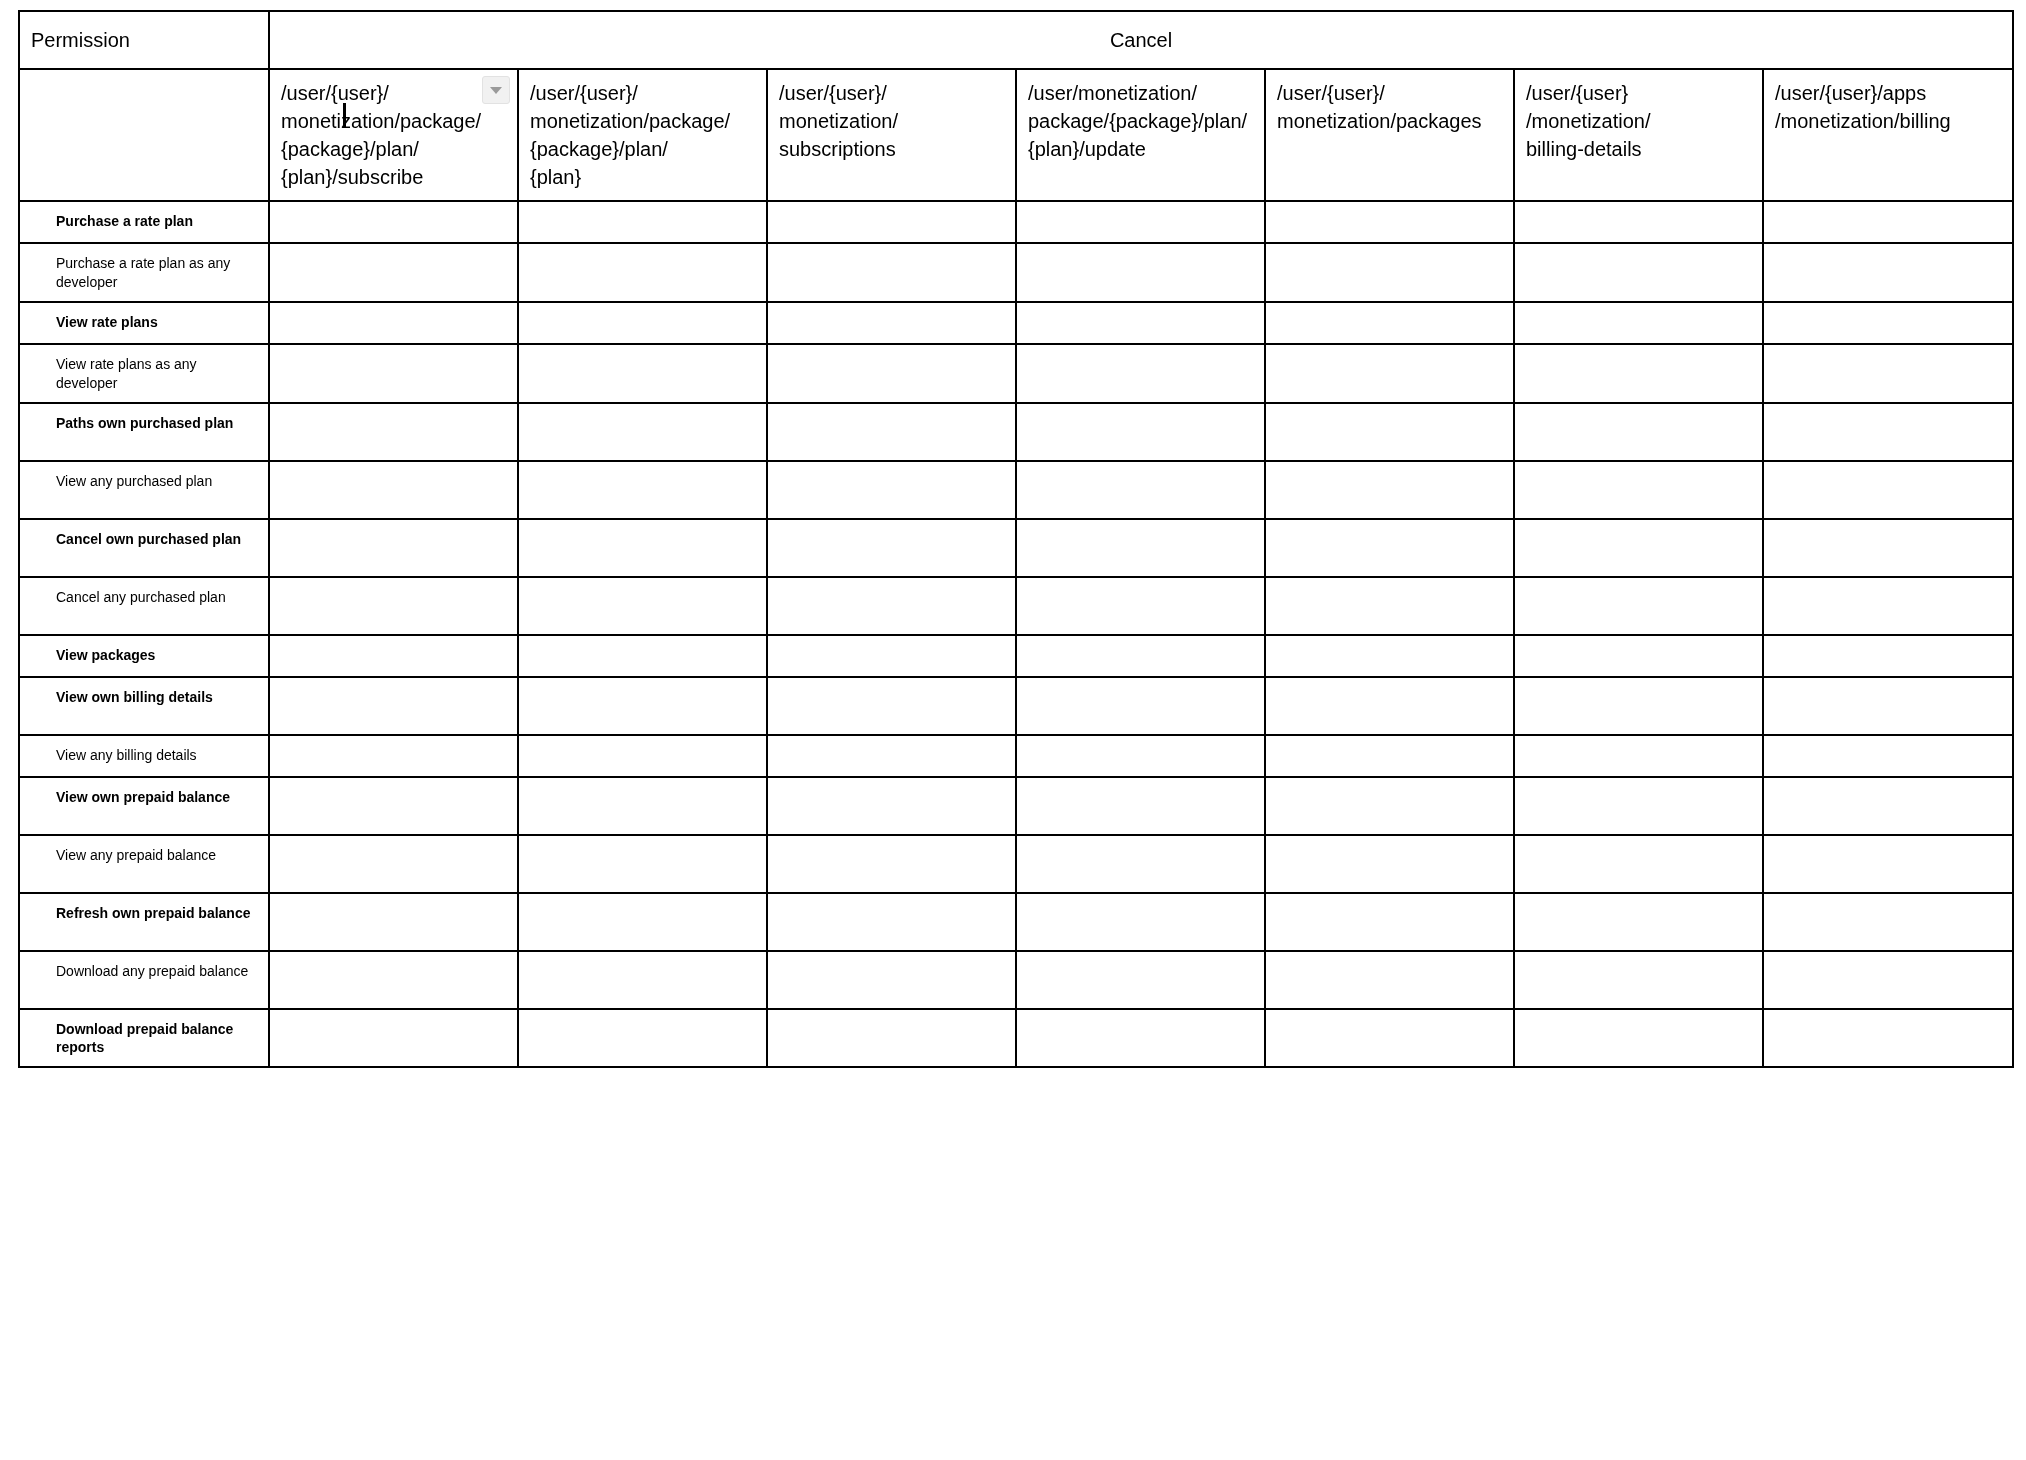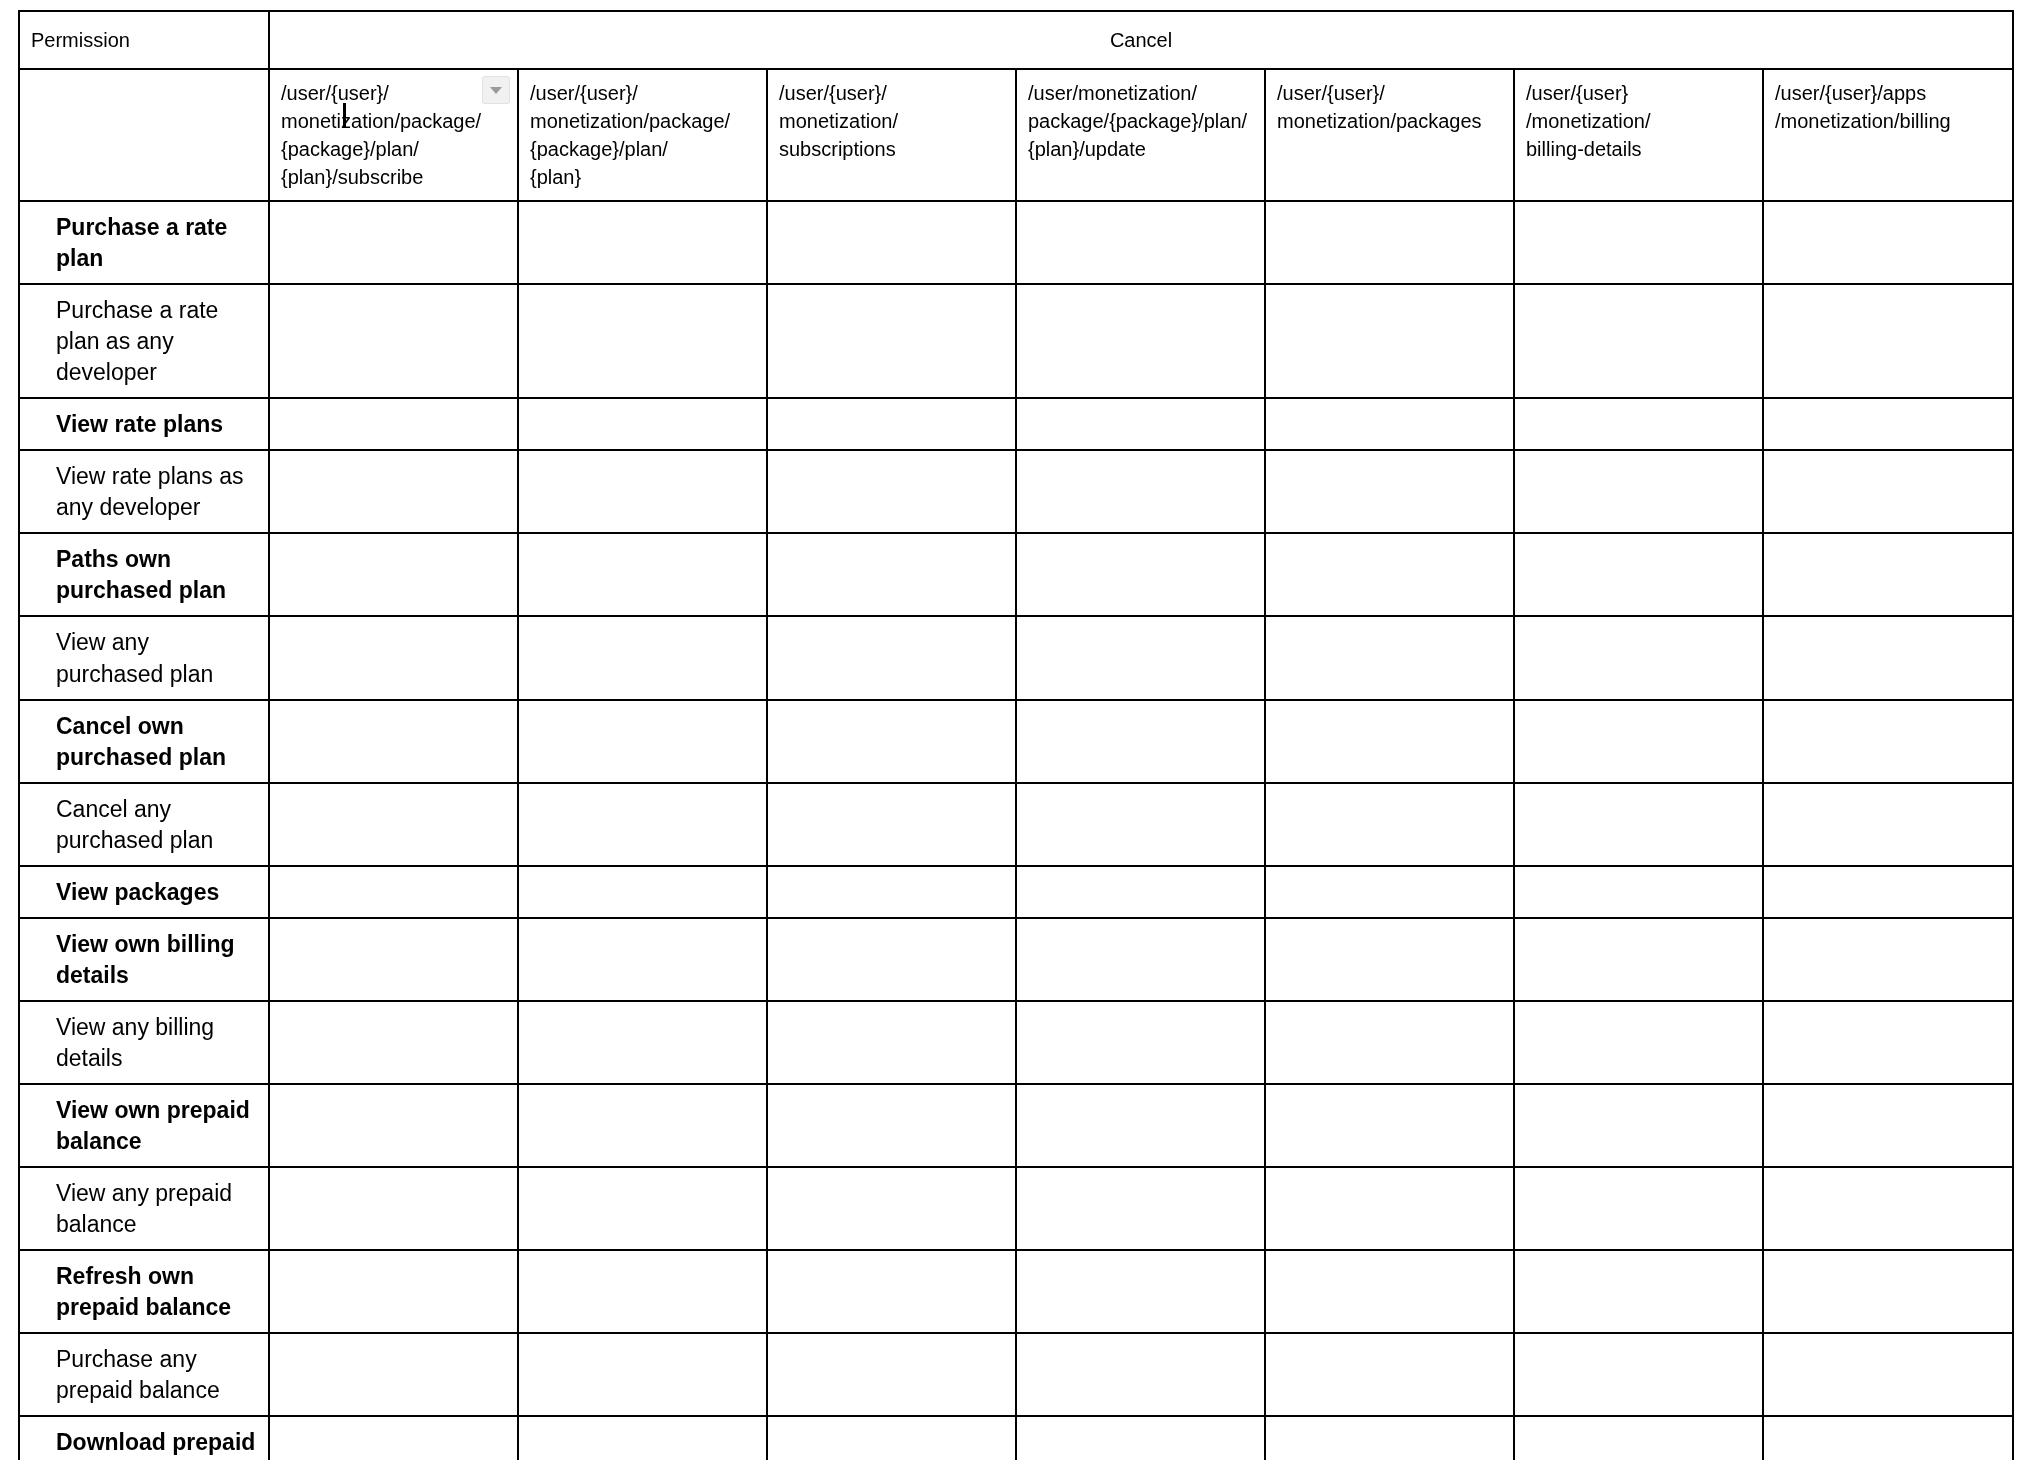--- a/index.html
+++ b/index.html
@@ -107,21 +107,21 @@
     width: 0;
     height: 0;
     border-left: 6px solid transparent;
     border-right: 6px solid transparent;
     border-top: 7px solid #9a9a9a;
   }
 
   
   tr.body-row td.perm {
     vertical-align: top;
-    font-size: 23px;
+    font-size: 14px;
     line-height: 1.35;
     padding-top: 10px;
     padding-left: 36px;
   }
   td.perm.bold { font-weight: bold; }
 
   td.mark { background: #cccccc; }
   td.nomark { background: #ffffff; }
 
   
@@ -340,21 +340,21 @@
           <td class="perm bold">Refresh own prepaid balance</td>
           <td class="nomark"></td>
           <td class="nomark"></td>
           <td class="nomark"></td>
           <td class="nomark"></td>
           <td class="nomark"></td>
           <td class="nomark"></td>
           <td class="mark"></td>
         </tr>
         <tr class="body-row h2">
-          <td class="perm">Purchase any prepaid balance</td>
+          <td class="perm">Download any prepaid balance</td>
           <td class="nomark"></td>
           <td class="nomark"></td>
           <td class="nomark"></td>
           <td class="nomark"></td>
           <td class="nomark"></td>
           <td class="nomark"></td>
           <td class="mark"></td>
         </tr>
         <tr class="body-row h2">
           <td class="perm bold">Download prepaid balance reports</td>

